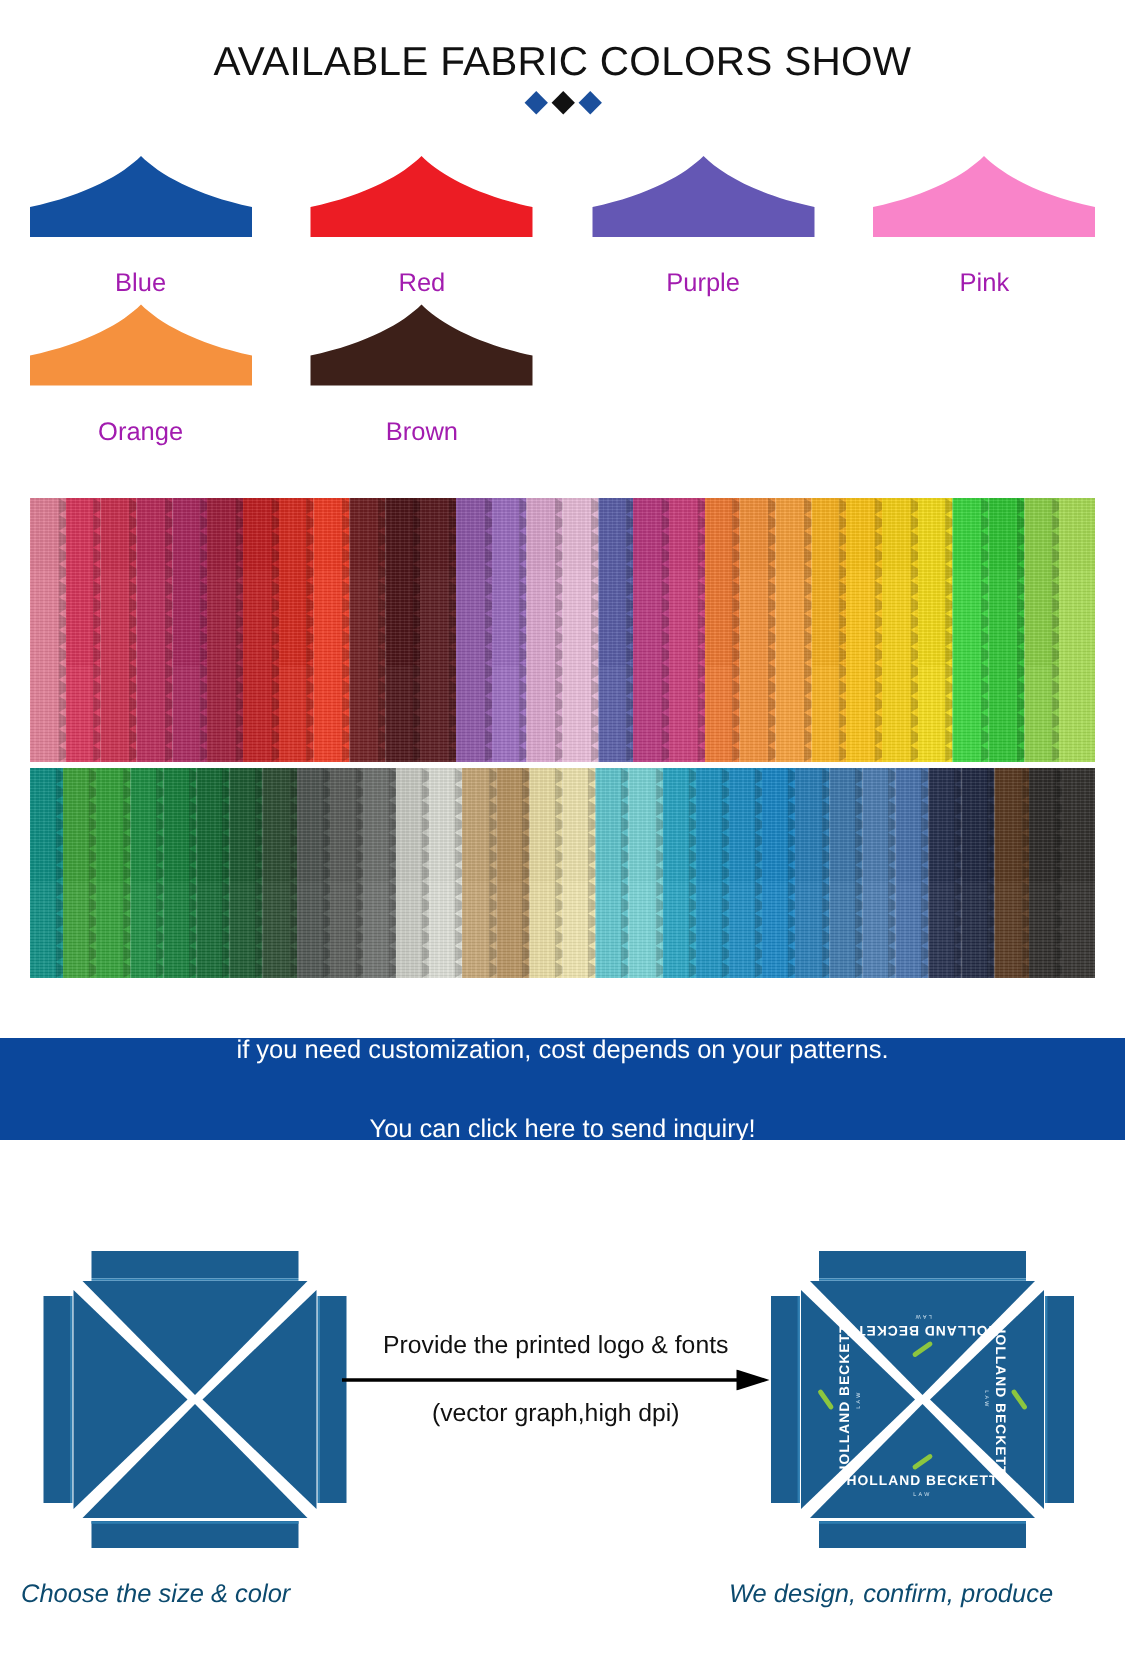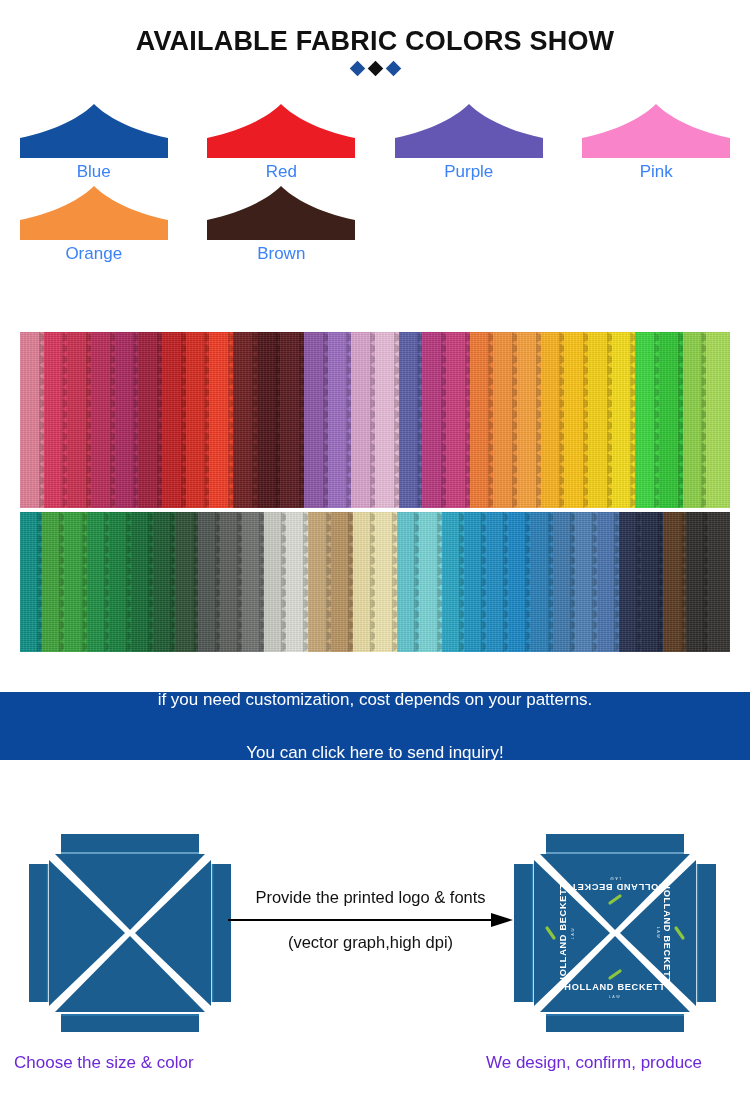--- a/index.html
+++ b/index.html
@@ -7,38 +7,38 @@
   body{
     width:750px;height:1120px;background:#ffffff;
     font-family:"Liberation Sans","DejaVu Sans",sans-serif;
     overflow:hidden;position:relative;
   }
   .page{position:relative;width:750px;height:1120px;}
 
   
   .title{
     position:absolute;top:26px;left:0;width:750px;text-align:center;
-    font-size:27px;font-weight:bold;color:#111;letter-spacing:.2px;
+    font-size:27px;font-weight:normal;color:#111;letter-spacing:.2px;
     font-family:"Liberation Sans","DejaVu Sans",sans-serif;
   }
   .diamonds{
     position:absolute;top:63px;left:0;width:750px;
     display:flex;justify-content:center;align-items:center;gap:7px;
   }
   .dia{width:11px;height:11px;transform:rotate(45deg);}
 
   
   .tent-grid{
     position:absolute;top:100px;left:0;width:750px;
     display:grid;grid-template-columns:repeat(4,1fr);row-gap:0px;
   }
   .tent-cell{display:flex;flex-direction:column;align-items:center;}
   .tent-svg{display:block;width:152px;height:62px;}
   .tent-label{
-    font-size:17px;color:#3b82f6;
+    margin-top:17px;font-size:17px;color:#a21caf;
     font-family:"Liberation Sans","DejaVu Sans",sans-serif;
   }
 
   
   .swatch-strip{position:absolute;left:20px;width:710px;overflow:hidden;}
   #strip1{top:332px;height:176px;}
   #strip2{top:512px;height:140px;}
   .swatch-row{display:flex;width:100%;height:100%;}
   .swatch-col{
     flex:1 1 0;height:100%;position:relative;
@@ -67,21 +67,21 @@
   #diagram-right{left:500px;top:18px;}
   .arrow-block{
     position:absolute;left:228px;top:88px;width:285px;
     text-align:center;color:#111;
   }
   .arrow-top{font-size:16.5px;margin-bottom:6px;}
   .arrow-bot{font-size:16.5px;margin-top:6px;}
   .arrow-line{position:relative;height:14px;}
   .arrow-line svg{display:block;width:100%;height:14px;}
   .cap{
-    position:absolute;font-size:17px;color:#6d28d9;top:253px;white-space:nowrap;
+    position:absolute;font-size:17px;color:#0c4a6e;top:253px;white-space:nowrap;font-style:italic;
   }
   #cap-left{left:14px;}
   #cap-right{left:486px;}
 </style>
 </head>
 <body>
 
 <div class="page">
 
   <div class="title">AVAILABLE FABRIC COLORS SHOW</div>

